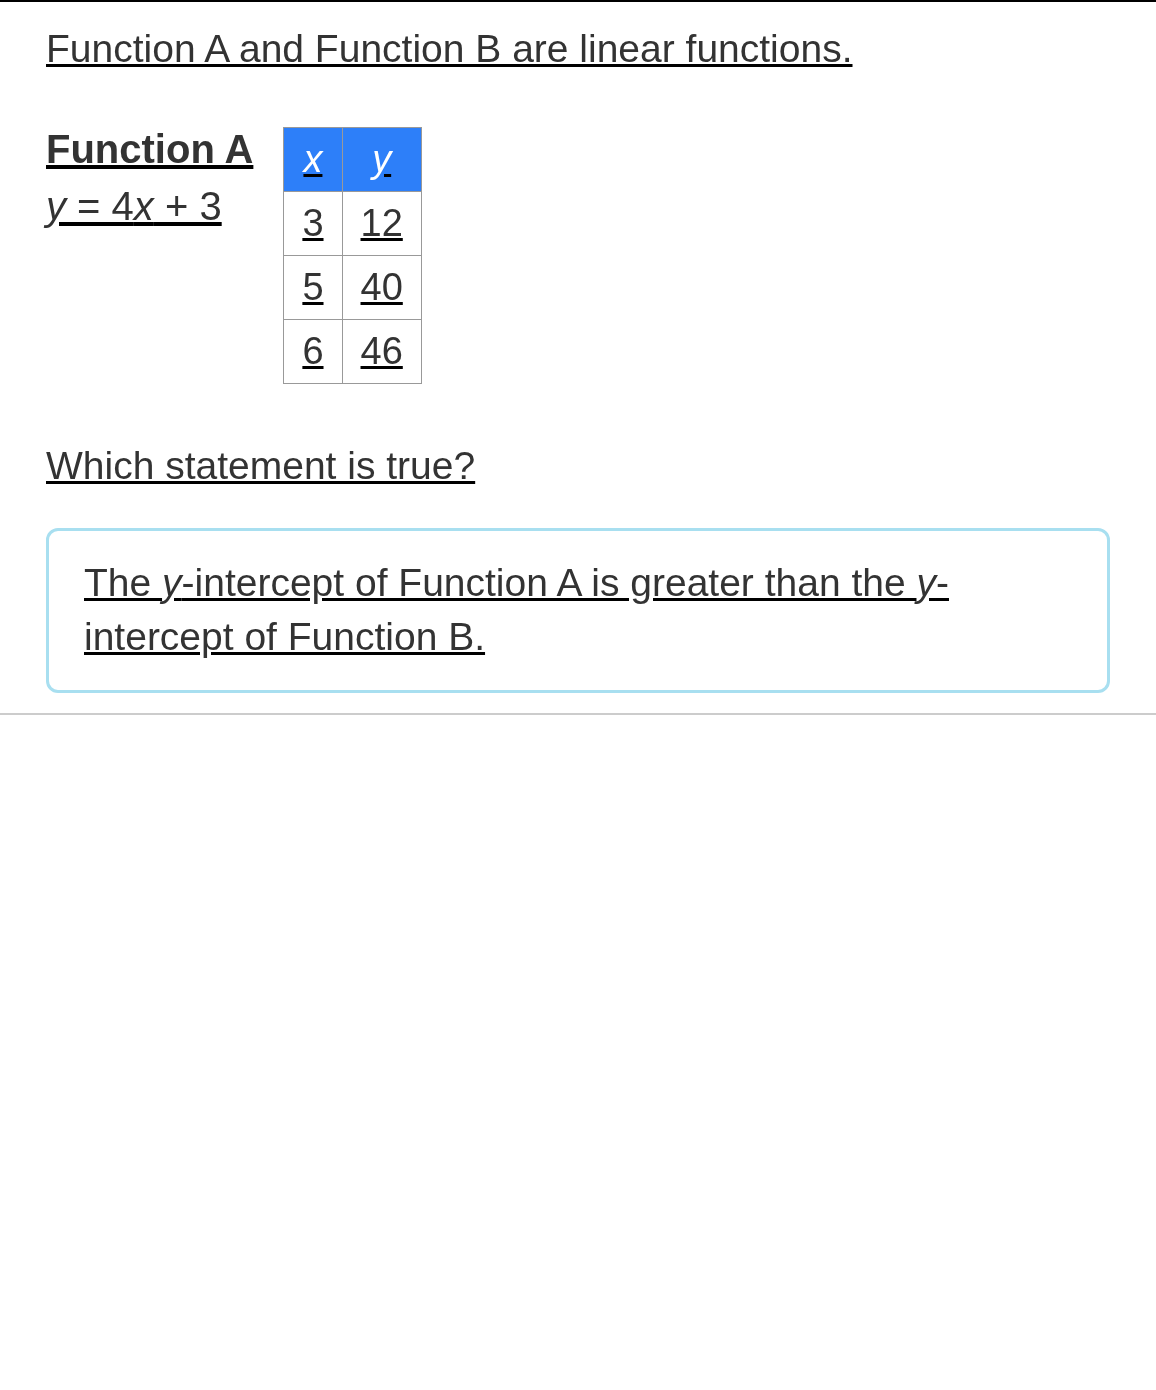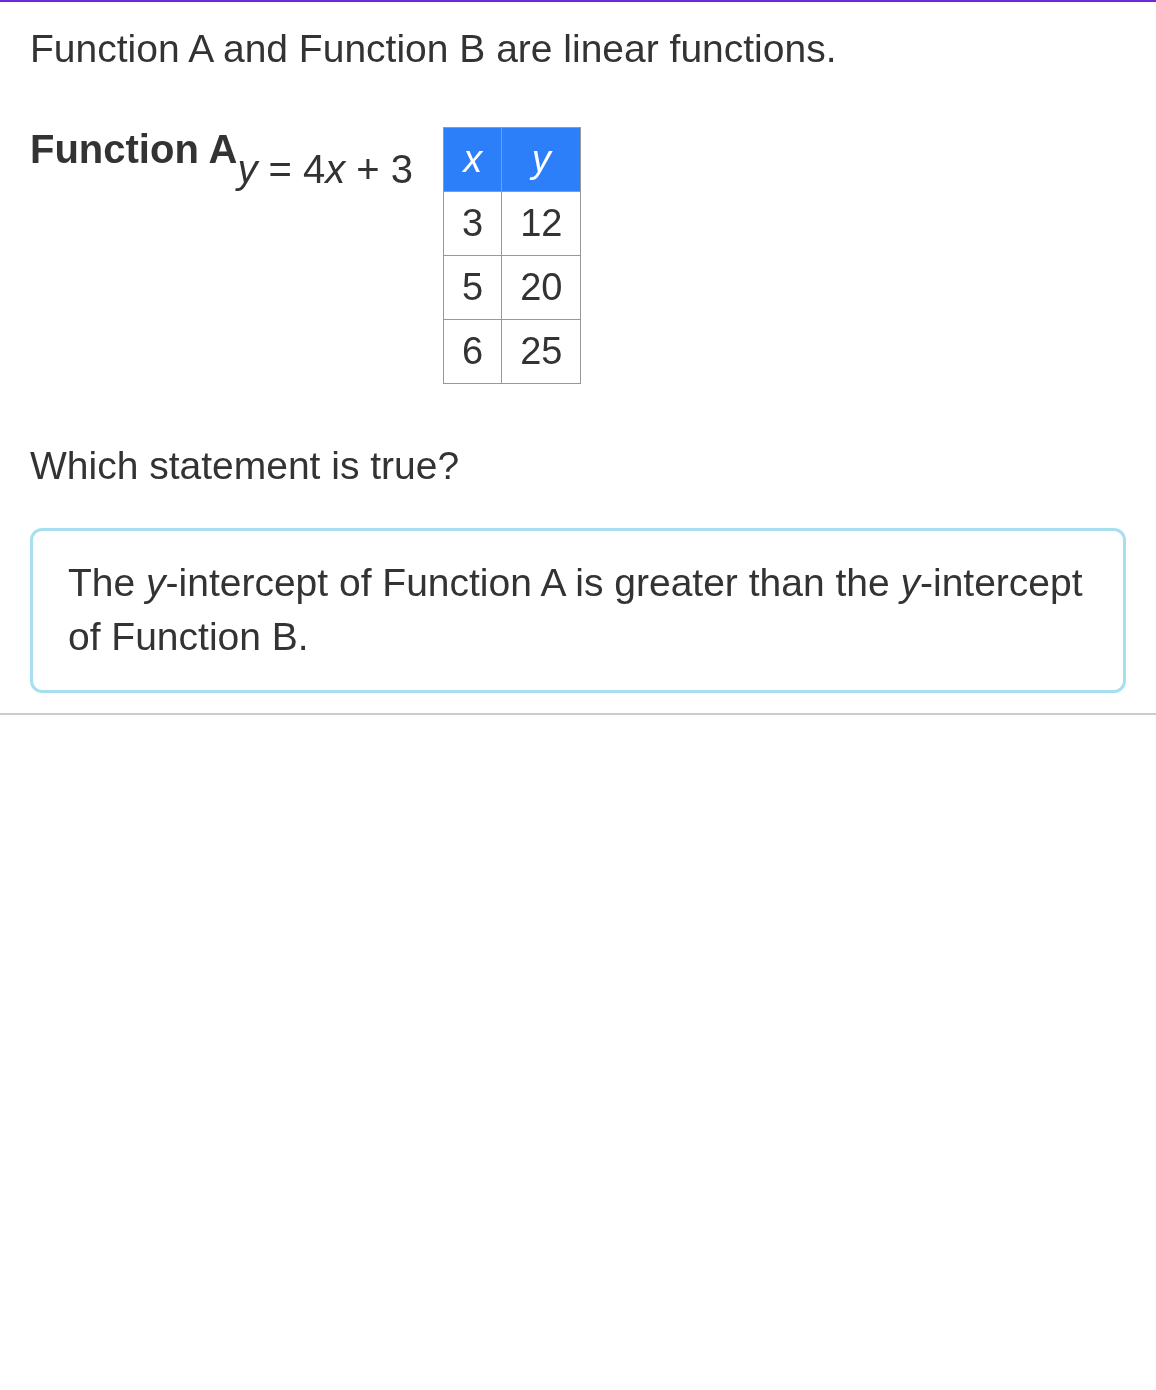--- a/index.html
+++ b/index.html
@@ -7,50 +7,50 @@
       padding: 0;
       box-sizing: border-box;
     }
     body {
       font-family: Verdana, Geneva, sans-serif;
       background: #ffffff;
       padding: 0;
       width: 1156px;
     }
     .container {
-      padding: 20px 30px;
-      border-top: 2px solid #6d28d9;
+      padding: 20px 46px;
+      border-top: 2px solid #000000;
       border-bottom: 2px solid #ccc;
+      text-decoration: underline;
     }
     .intro-text {
       font-size: 39px;
       color: #333;
       line-height: 1.4;
       margin-bottom: 50px;
     }
     .functions-row {
       display: flex;
       gap: 30px;
       margin-bottom: 60px;
     }
     .function-col {
       display: flex;
-      flex-direction: row;
+      flex-direction: column;
     }
     .function-header {
       font-size: 40px;
       font-weight: bold;
       color: #333;
       margin-bottom: 12px;
     }
     .equation {
       font-size: 40px;
       font-style: italic;
       color: #333;
-      margin-top: 20px;
     }
     .equation .nonit {
       font-style: normal;
     }
     .table-container {
       margin-top: 0px;
     }
     table {
       border-collapse: collapse;
     }
@@ -114,25 +114,25 @@
               <th>y</th>
             </tr>
           </thead>
           <tbody>
             <tr>
               <td>3</td>
               <td>12</td>
             </tr>
             <tr>
               <td>5</td>
-              <td>20</td>
+              <td>40</td>
             </tr>
             <tr>
               <td>6</td>
-              <td>25</td>
+              <td>46</td>
             </tr>
           </tbody>
         </table>
       </div>
     </div>
   </div>
 
   <div class="question">Which statement is true?</div>
 
   <div class="answer-box">

